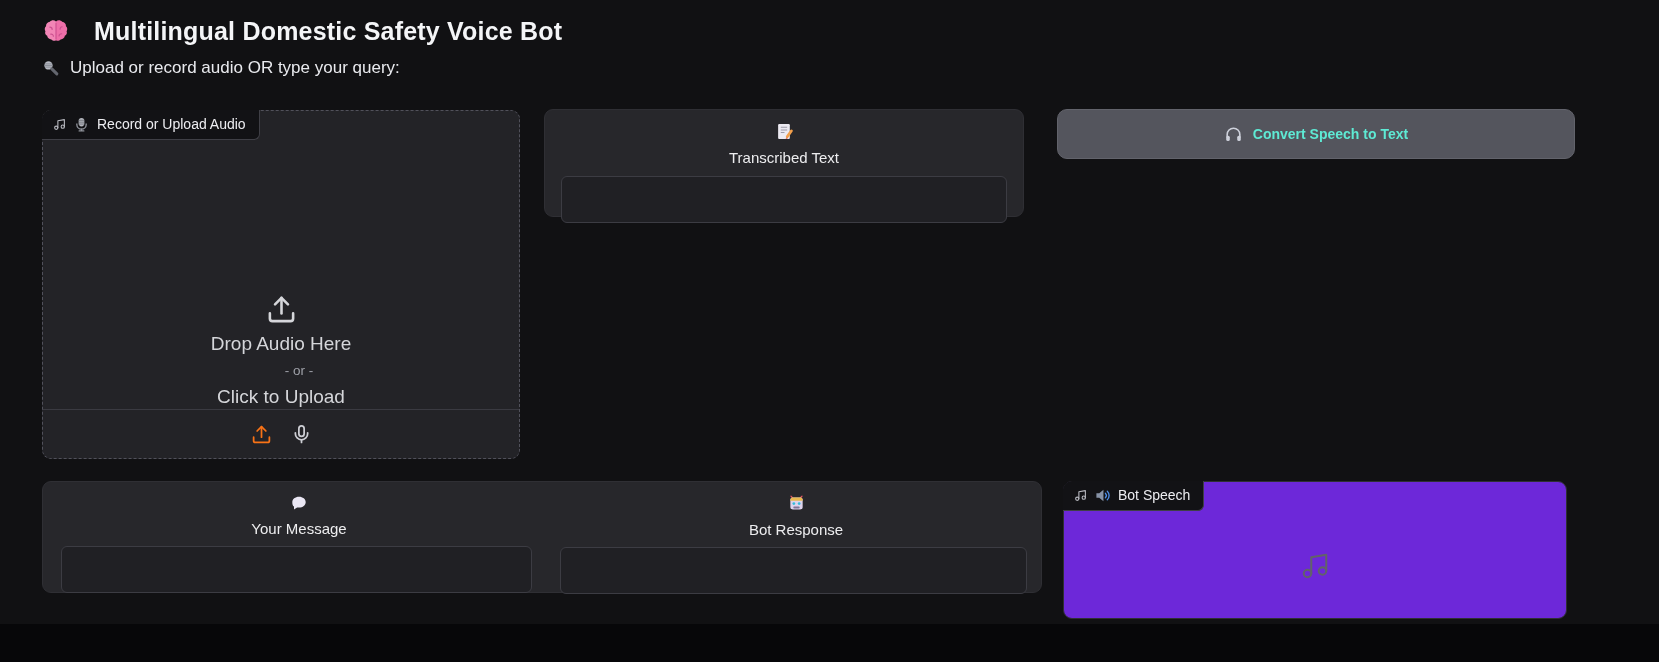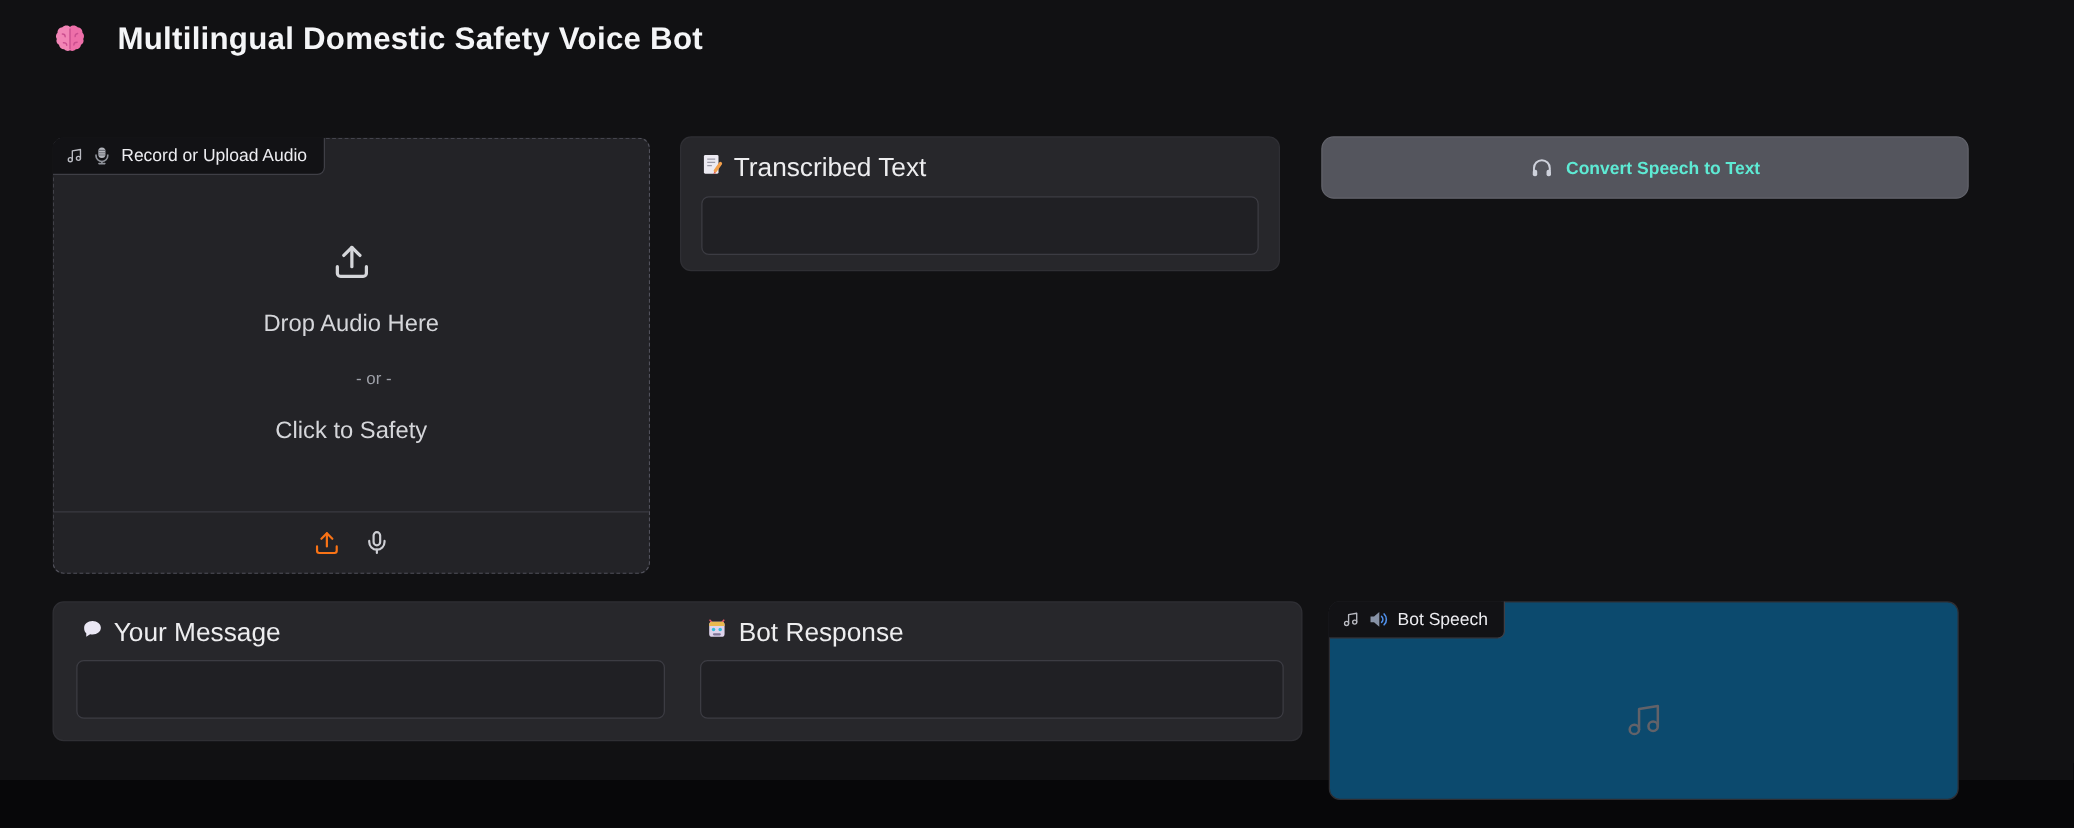--- a/index.html
+++ b/index.html
@@ -17,47 +17,47 @@
   
   .block { position:absolute; background:#27272b; border:1px solid #2f2f34; border-radius:9px; }
 
   
   .audio-block { position:absolute; left:42px; top:110px; width:478px; height:349px;
                  background:#232327; border:1px dashed #51515b; border-radius:9px;padding-left:28px; }
   .block-tab { position:absolute; top:-1px; left:-1px; display:flex; align-items:center; gap:8px;
                background:#121215; border-right:1px solid #3f3f46; border-bottom:1px solid #3f3f46;
                border-radius:9px 0 6px 0; padding:6px 13px 7px 11px; color:#ededf1; font-size:14px; white-space:nowrap; }
   .dropzone { position:absolute; left:1px; right:1px; top:31px; bottom:50px; display:flex; flex-direction:column;
-              align-items:center; justify-content:center; gap:24px; color:#d5d6da; font-size:19px; cursor:pointer; }
+              align-items:center; justify-content:flex-end; gap:8px; color:#d5d6da; font-size:19px; cursor:pointer; }
   .dropzone .or-text { font-size:13.5px; color:#9ea0a8;margin-left:36px; }
   .audio-toolbar { position:absolute; left:0; right:0; bottom:0; height:49px; border-top:1px solid #3a3a41;
                    display:flex; align-items:center; justify-content:center; gap:15px; }
   .src-btn { background:none; border:none; padding:2px; margin:0; cursor:pointer; display:flex; align-items:center; }
 
   
   .transcribed-block { left:544px; top:109px; width:480px; height:108px; padding:13px 16px; }
-  .field-label { display:flex; align-items:flex-start; gap:9px; color:#ededef; font-size:21px; margin-bottom:10px; }
+  .field-label { display:flex; align-items:center; gap:9px; color:#ededef; font-size:15px; margin-bottom:10px;flex-direction:column; }
   textarea.gr-input { display:block; width:100%; height:47px; background:#202024; border:1px solid #3c3c43;
                       border-radius:6px; resize:none; color:#e6e6e9; font-family:inherit; font-size:15px;
                       padding:10px 12px; outline:none; }
 
   
   .convert-btn { position:absolute; left:1045px; top:109px; width:518px; height:50px; background:#54555d;
                  border:1px solid #62636b; border-radius:10px; color:#5eead4; font-size:14px; font-weight:700;
                  display:flex; align-items:center; justify-content:center; gap:10px; cursor:pointer; font-family:inherit;margin-left:12px; }
 
   
   .form-block { left:42px; top:481px; width:1000px; height:112px; }
   .field { position:absolute; top:13px; }
   .field-your { left:18px; width:471px; }
   .field-bot  { left:517px; width:467px; }
   .field .field-label { padding-left:5px; margin-bottom:9px; }
 
   
-  .bot-speech-block { left:1063px; top:481px; width:504px; height:159px; background:#0c4a6e; }
+  .bot-speech-block { left:1063px; top:481px; width:504px; height:138px; background:#6d28d9; }
   .audio-empty { position:absolute; left:0; right:0; top:31px; bottom:0; display:flex; align-items:center;
                  justify-content:center; color:#626269; }
 
   .ic { display:inline-flex; flex:none; }
   .ic-stroke { fill:none; stroke:currentColor; stroke-width:2; stroke-linecap:round; stroke-linejoin:round; }
   .ic-thin   { fill:none; stroke:currentColor; stroke-width:1.6; stroke-linecap:round; stroke-linejoin:round; }
 </style>
 </head>
 <body>
 
@@ -89,20 +89,30 @@
       <svg width="28" height="28" viewBox="0 0 32 32">
         <path d="M16 4c-2-1.9-5.2-1.7-7 .4-2.6.2-4.6 2.4-4.4 5-1.6 1.4-1.9 3.8-.7 5.6-.9 2 0 4.4 2 5.4.3 2.4 2.4 4.2 4.8 4.1 1.4 1.6 3.8 2 5.3.9V4z" fill="#f285b6"></path>
         <path d="M16 4c2-1.9 5.2-1.7 7 .4 2.6.2 4.6 2.4 4.4 5 1.6 1.4 1.9 3.8.7 5.6.9 2 0 4.4-2 5.4-.3 2.4-2.4 4.2-4.8 4.1-1.4 1.6-3.8 2-5.3.9V4z" fill="#ee6fa9"></path>
         <path d="M16 5.5v19" stroke="#cc4f90" stroke-width="1.3" fill="none"></path>
         <path d="M9 10.5c1.6 0 2.6 1 2.6 2.5M23 10c-1.6.2-2.4 1.3-2.3 2.9M10 18.5c1.8-.2 3 .8 3 2.4M22.5 18c-1.8 0-3 .9-3 2.5" stroke="#cc4f90" stroke-width="1.3" fill="none" stroke-linecap="round"></path>
       </svg>
     </span>
     <h1>Multilingual Domestic Safety Voice Bot</h1>
   </div>
 
+  <div class="subtitle-row">
+    <span class="ic">
+      <svg width="18" height="18" viewBox="0 0 20 20">
+        <circle cx="7.2" cy="7.2" r="4.6" fill="#b7bac2"></circle>
+        <path d="M3.4 5.4h7.6M2.9 7.2h8.6M3.4 9h7.6" stroke="#797d87" stroke-width=".8"></path>
+        <path d="M10.9 10.9 16.5 16.5" stroke="#63666e" stroke-width="3.4" stroke-linecap="round"></path>
+      </svg>
+    </span>
+    <span>Upload or record audio OR type your query:</span>
+  </div>
 
   <div class="audio-block">
     <div class="block-tab">
       <span class="ic" style="color:#b9bac1">
         <svg class="ic-stroke" width="13" height="13" viewBox="0 0 24 24">
             <use href="#i-music"></use>
           </svg>
       </span>
       <span class="ic">
         <svg width="15" height="15" viewBox="0 0 16 16">
@@ -116,21 +126,21 @@
     </div>
 
     <div class="dropzone">
       <span class="ic" style="color:#d5d6da">
         <svg class="ic-stroke" width="31" height="31" viewBox="0 0 24 24">
             <use href="#i-upload"></use>
           </svg>
       </span>
       <div>Drop Audio Here</div>
       <div class="or-text">- or -</div>
-      <div>Click to Safety</div>
+      <div>Click to Upload</div>
     </div>
 
     <div class="audio-toolbar">
       <button class="src-btn" style="color:#f97316">
         <span class="ic">
           <svg class="ic-stroke" width="21" height="21" viewBox="0 0 24 24">
               <use href="#i-upload"></use>
             </svg>
         </span>
       </button>

